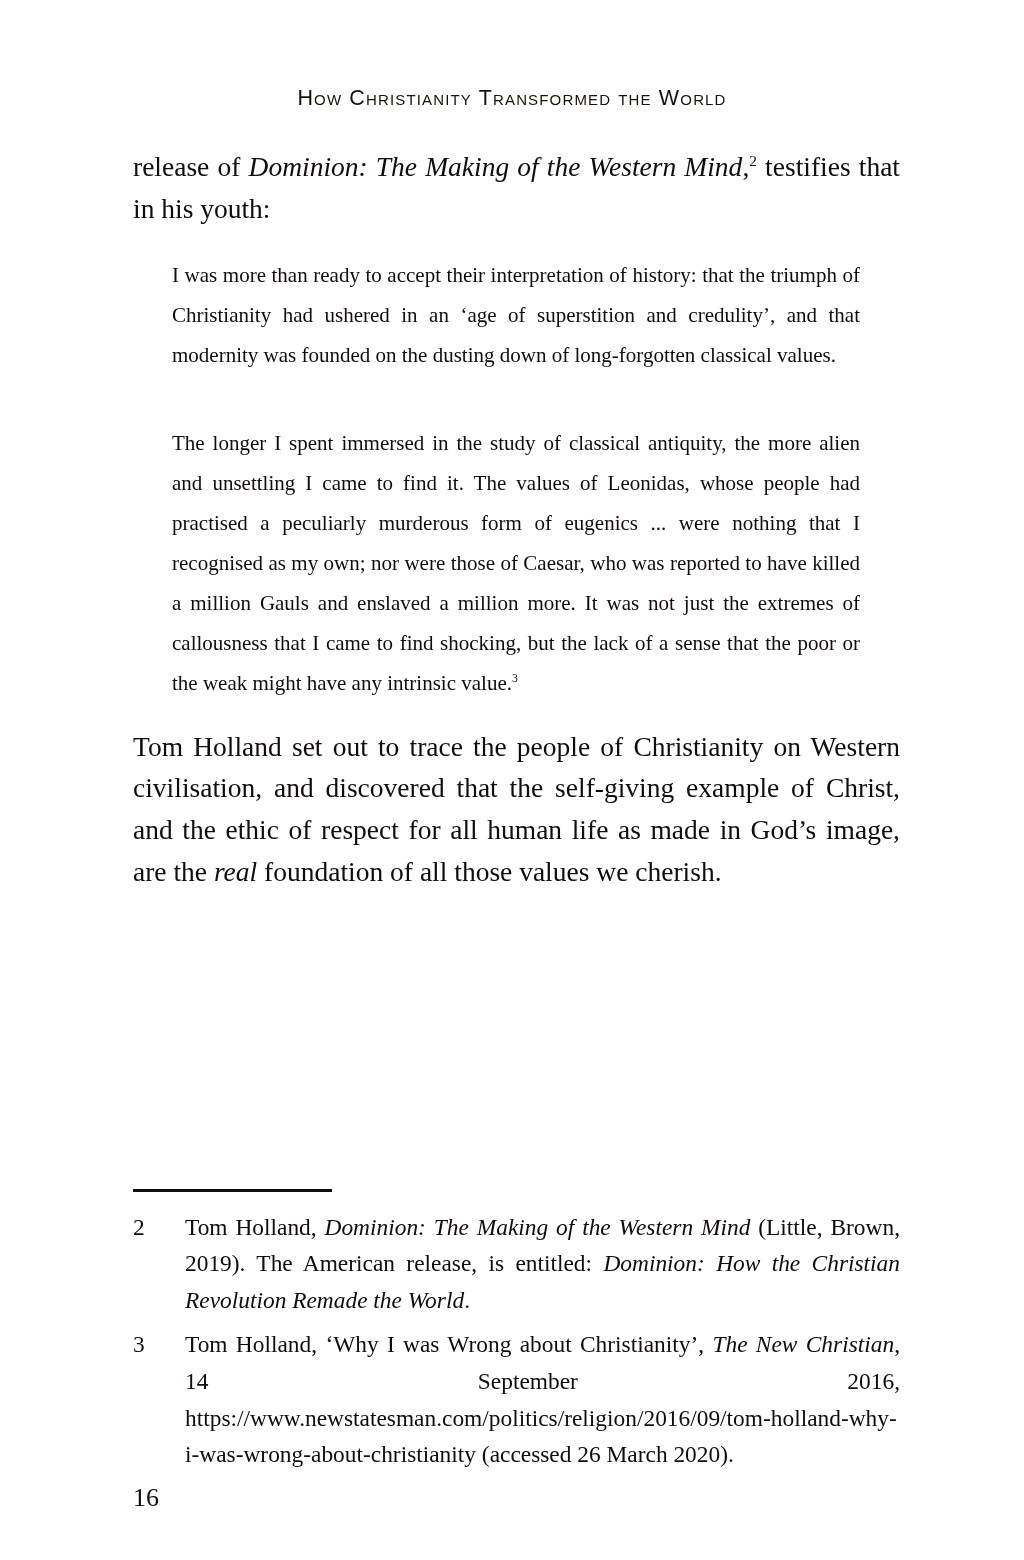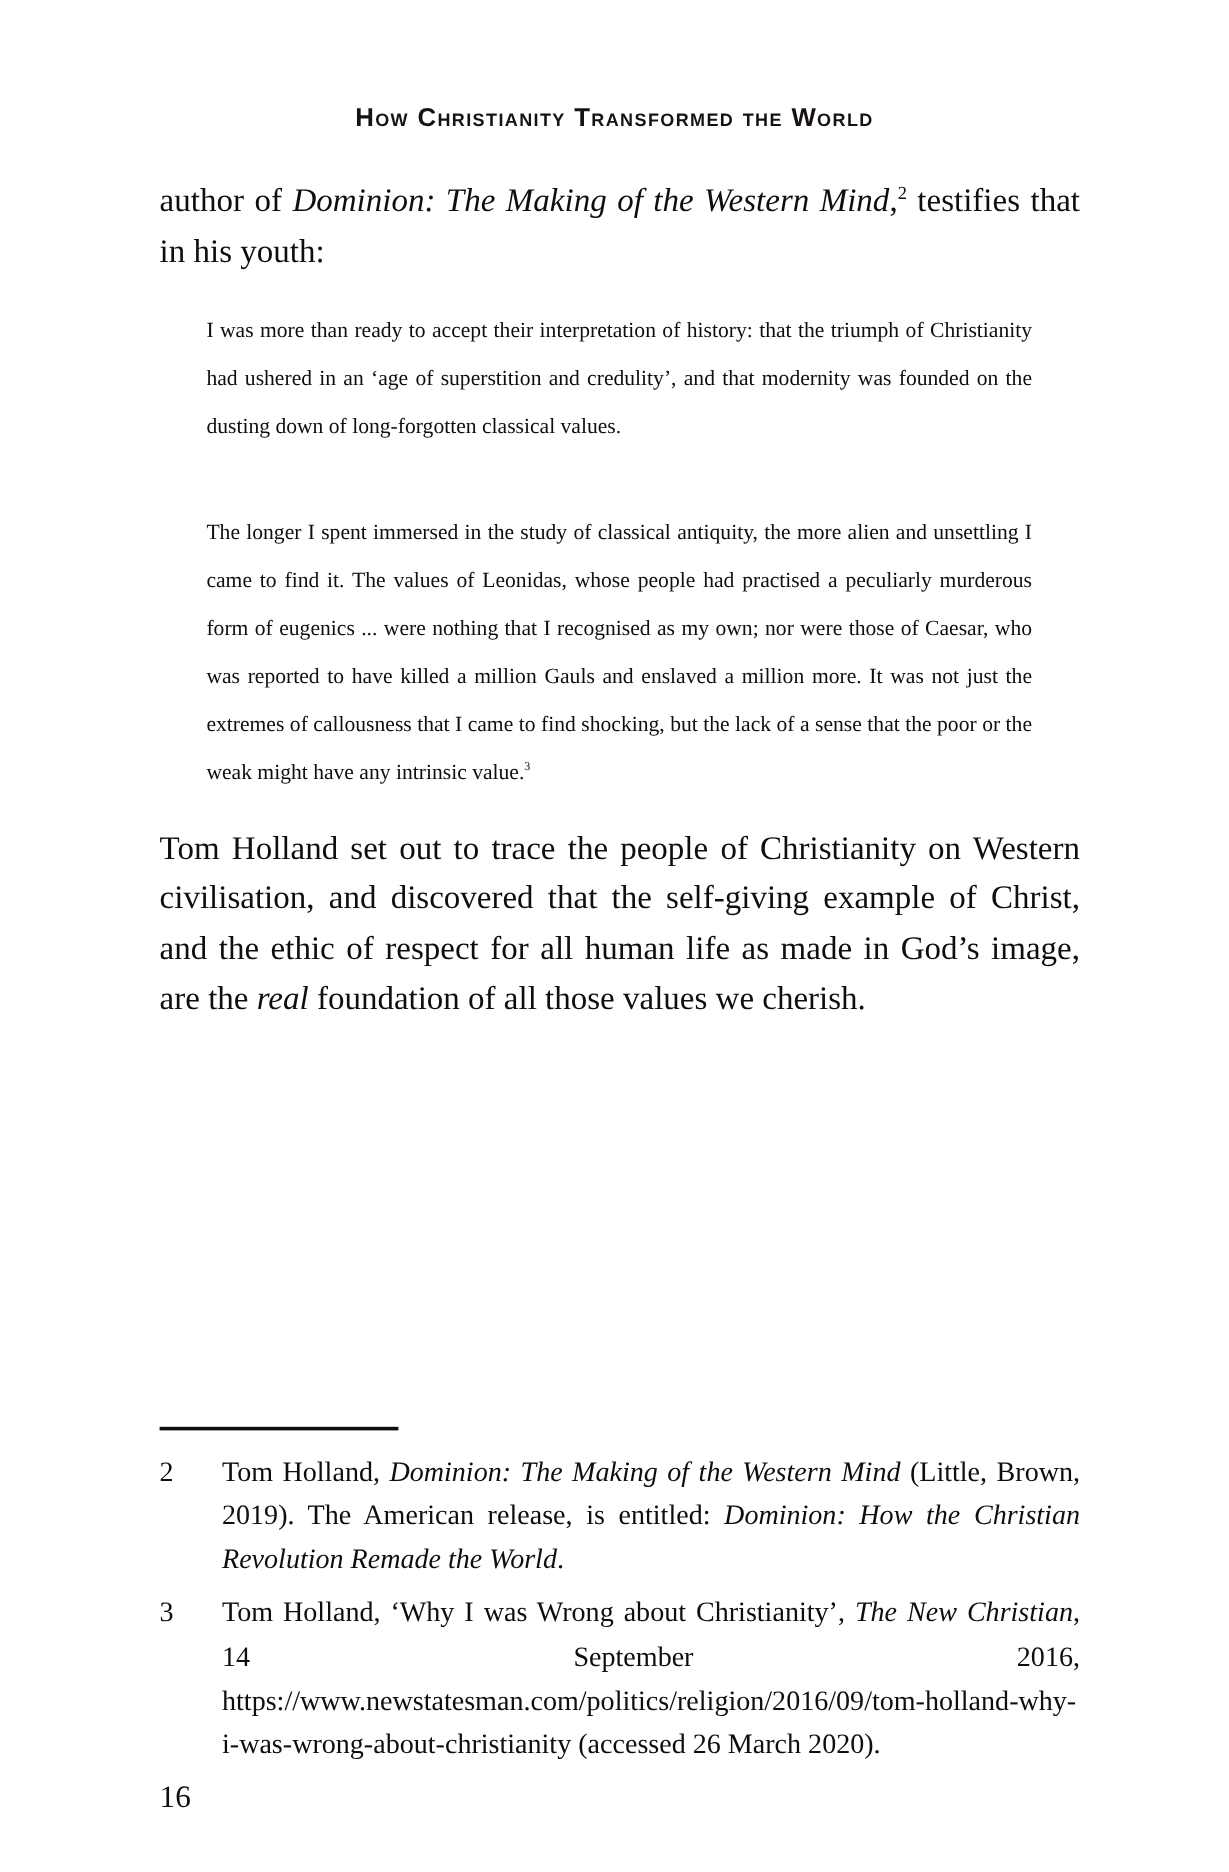--- a/index.html
+++ b/index.html
@@ -28,21 +28,21 @@
     position: absolute;
     left: 0;
     top: 86px;
     width: 1024px;
     text-align: center;
     font-family: "Liberation Sans", "DejaVu Sans", sans-serif;
     font-variant: small-caps;
     font-size: 21.5px;
     letter-spacing: 1.15px;
     color: #17120f;
-    font-weight: 700;
+    font-weight: 400;
     white-space: nowrap;
   }
 
   
   .textblock {
     position: absolute;
     left: 133px;
     top: 146px;
     width: 767px;
   }
@@ -61,21 +61,21 @@
     display: inline-block;
     width: 100%;
   }
   p.no-justify-fill::after { content: none; display: none; }
 
   blockquote.quote {
     margin: 0;
     padding: 0;
     margin-left: 39px;
     margin-right: 40px;
-    font-size: 18px;
+    font-size: 21px;
     line-height: 40px;
     text-align: justify;
     color: #100d0c;
   }
   blockquote.quote::after {
     content: "";
     display: inline-block;
     width: 100%;
   }
   blockquote.quote.no-fill::after { content: none; display: none; }
@@ -141,21 +141,21 @@
 </style>
 </head>
 <body>
 
 <div class="page">
 
   <div class="running-head">How Christianity Transformed the World</div>
 
   <div class="textblock">
 
-    <p class="body-para no-justify-fill"><span>author of </span><i>Dominion: The Making of the Western Mind</i><span>,</span><sup class="fn">2</sup><span> testifies that in his youth:</span></p>
+    <p class="body-para no-justify-fill"><span>release of </span><i>Dominion: The Making of the Western Mind</i><span>,</span><sup class="fn">2</sup><span> testifies that in his youth:</span></p>
 
     <div class="spacer-q-top"></div>
 
     <blockquote class="quote no-fill">I was more than ready to accept their interpretation of history: that the triumph of Christianity had ushered in an ‘age of superstition and credulity’, and that modernity was founded on the dusting down of long-forgotten classical values.</blockquote>
 
     <div class="spacer-q-bot"></div>
 
 
     <div class="spacer-q-top"></div>
 

